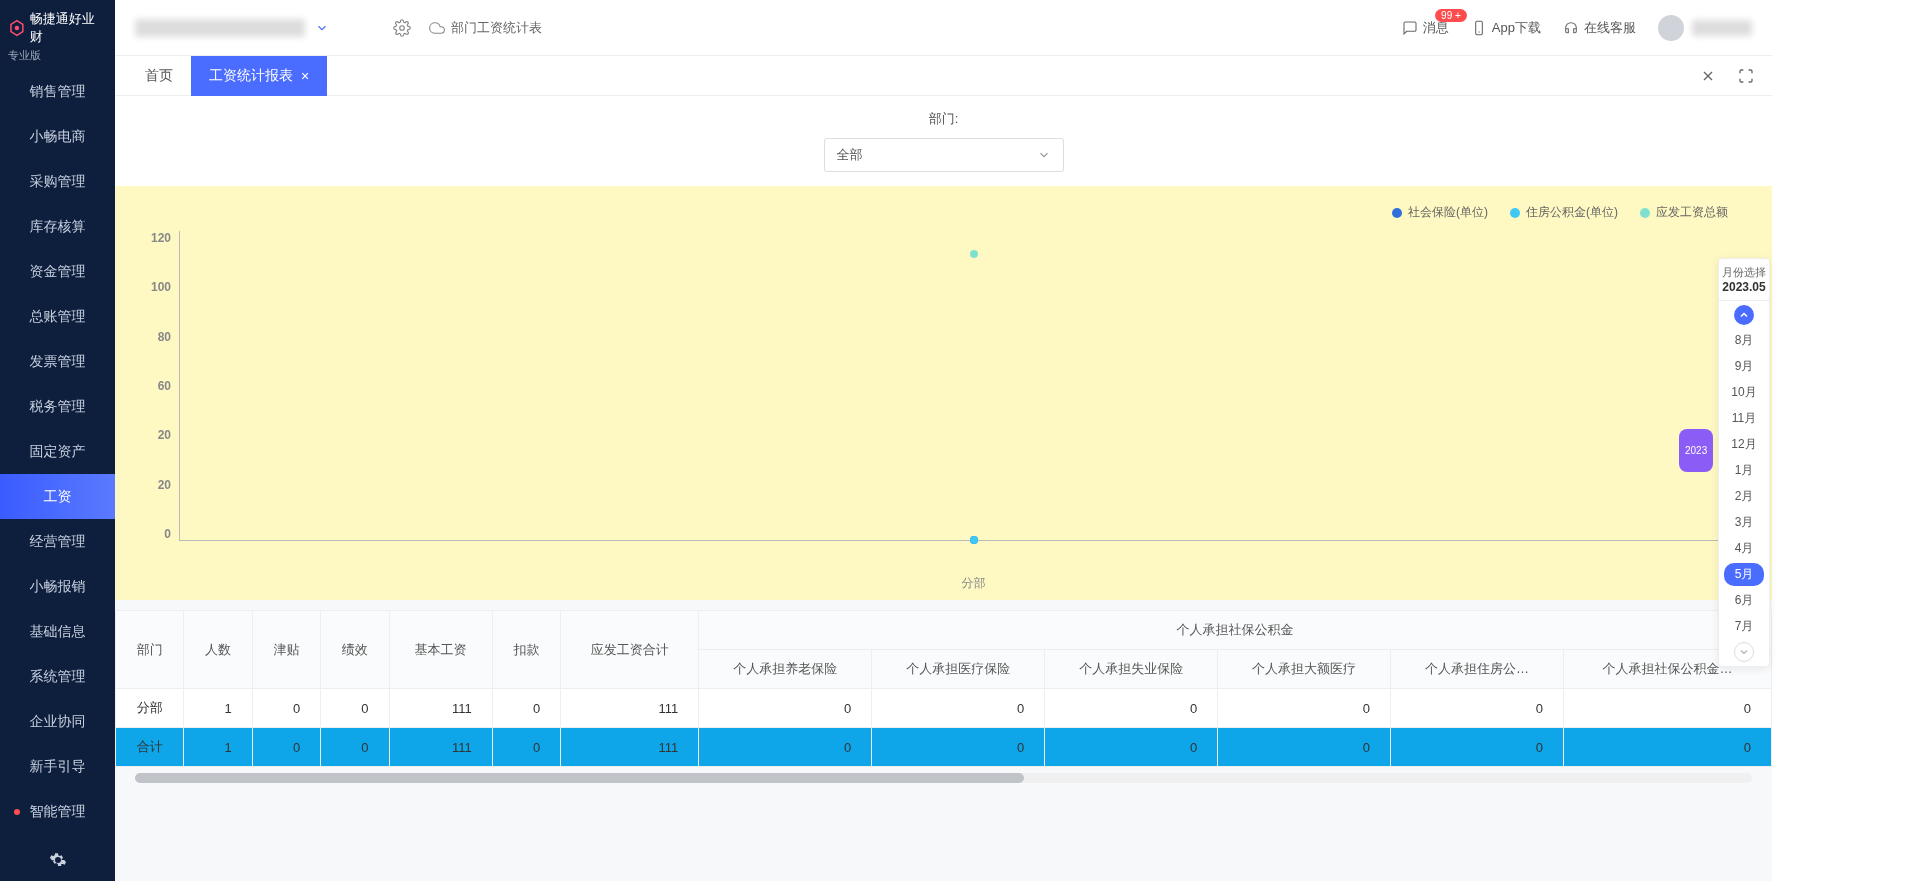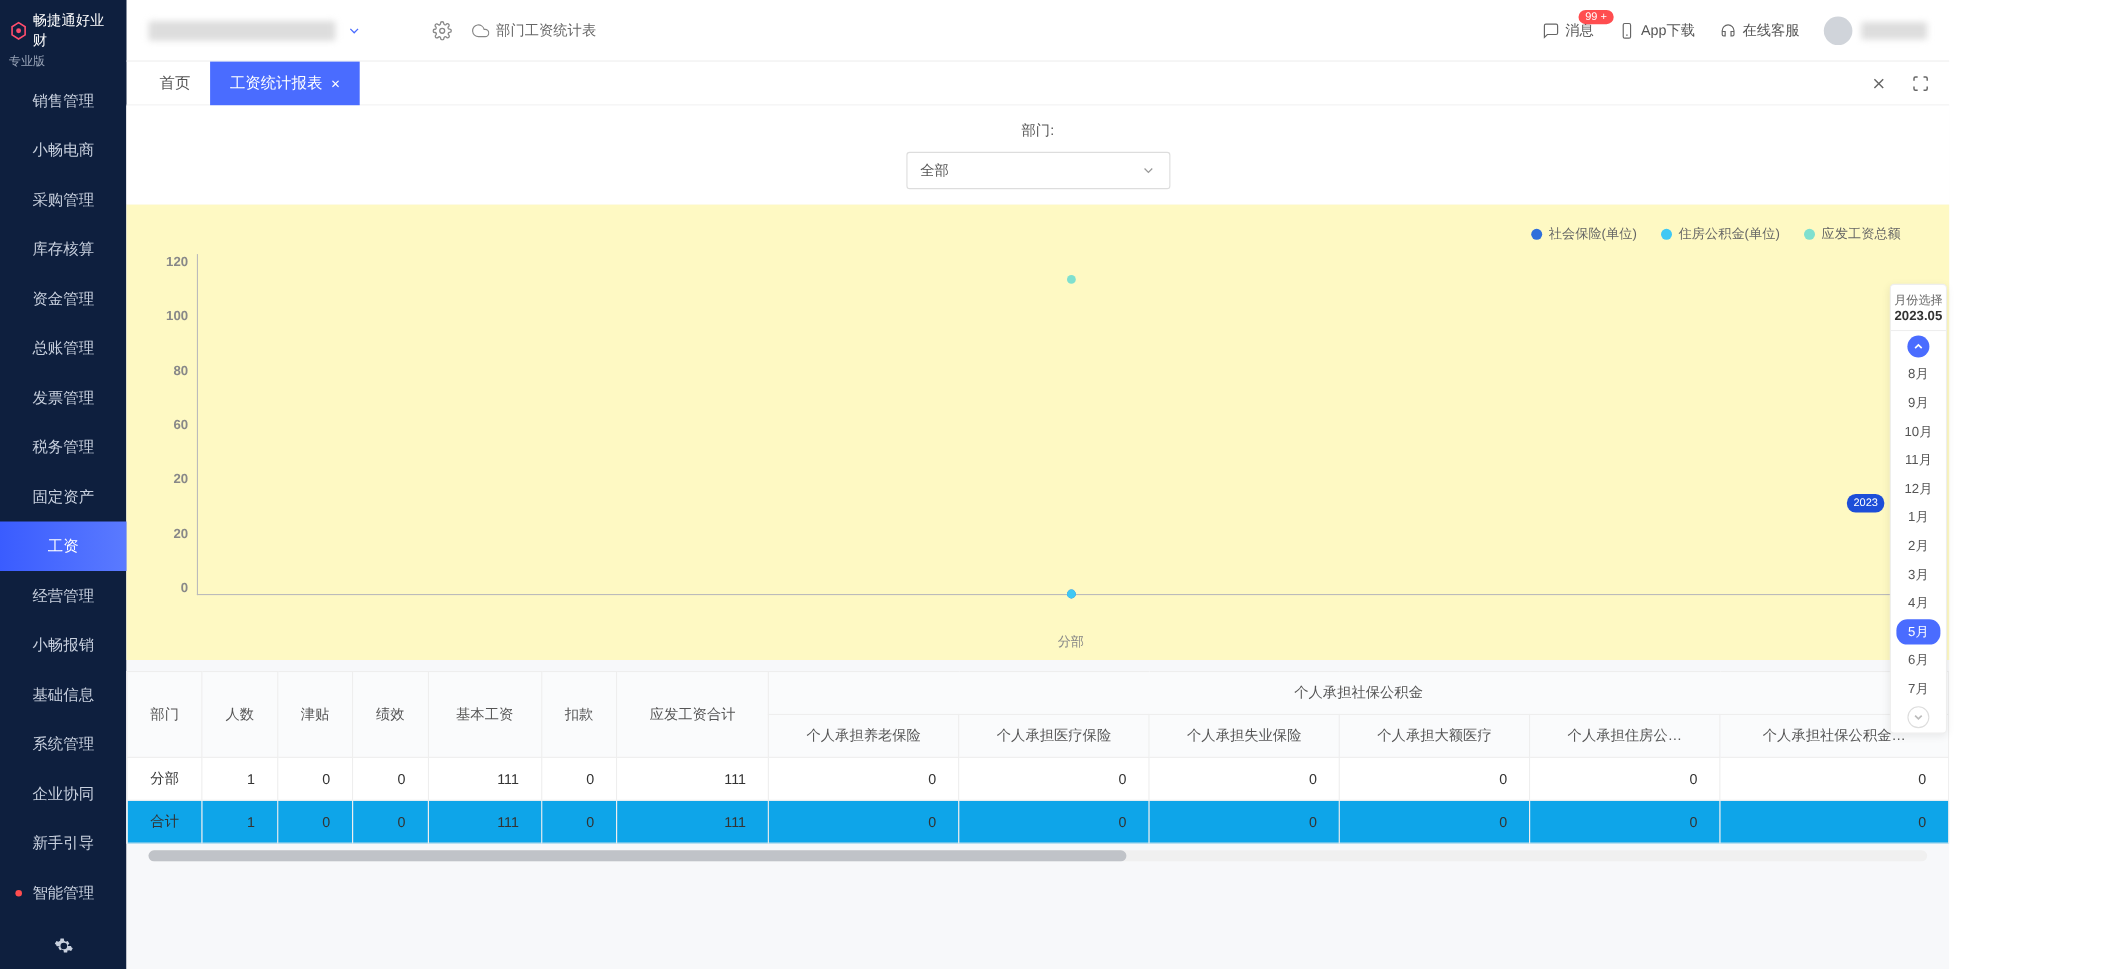--- a/index.html
+++ b/index.html
@@ -84,21 +84,21 @@
 
 .month-picker { position: absolute; right: 2px; top: 162px; width: 52px; background: #fff; border: 1px solid #eee; border-radius: 4px; display: flex; flex-direction: column; align-items: center; box-shadow: 0 2px 8px rgba(0,0,0,.08); }
 .month-header { border-bottom: 1px solid #eee; width: 100%; text-align: center; padding: 6px 0; font-size: 11px; color: #666; }
 .month-header b { display: block; font-size: 12px; color: #333; }
 .mp-arrow { width: 20px; height: 20px; display: flex; align-items: center; justify-content: center; margin: 4px 0; cursor: pointer; }
 .mp-arrow.up { background: #4a6cff; color: #fff; border-radius: 50%; }
 .mp-arrow.down { color: #bbb; border: 1px solid #ddd; border-radius: 50%; }
 .month-list { display: flex; flex-direction: column; gap: 3px; align-items: center; width: 100%; position: relative; }
 .month-item { font-size: 12px; color: #555; cursor: pointer; width: 40px; text-align: center; padding: 3px 0; border-radius: 10px; }
 .month-item.active { background: #4a6cff; color: #fff; }
-.year-badge { position: absolute; left: -40px; top: 120px; background: #1d4ed8; color: #fff; font-size: 10px; padding: 3px 6px; border-radius: 8px; }
+.year-badge { position: absolute; left: -40px; top: 100px; background: #8b5cf6; color: #fff; font-size: 10px; padding: 16px 6px; border-radius: 8px; }
 </style>
 </head>
 <body>
 
 <div class="app">
 
   <aside class="sidebar">
     <div class="logo-area">
       <div class="logo-row">
         <svg class="logo-icon" viewBox="0 0 24 24" fill="none">

